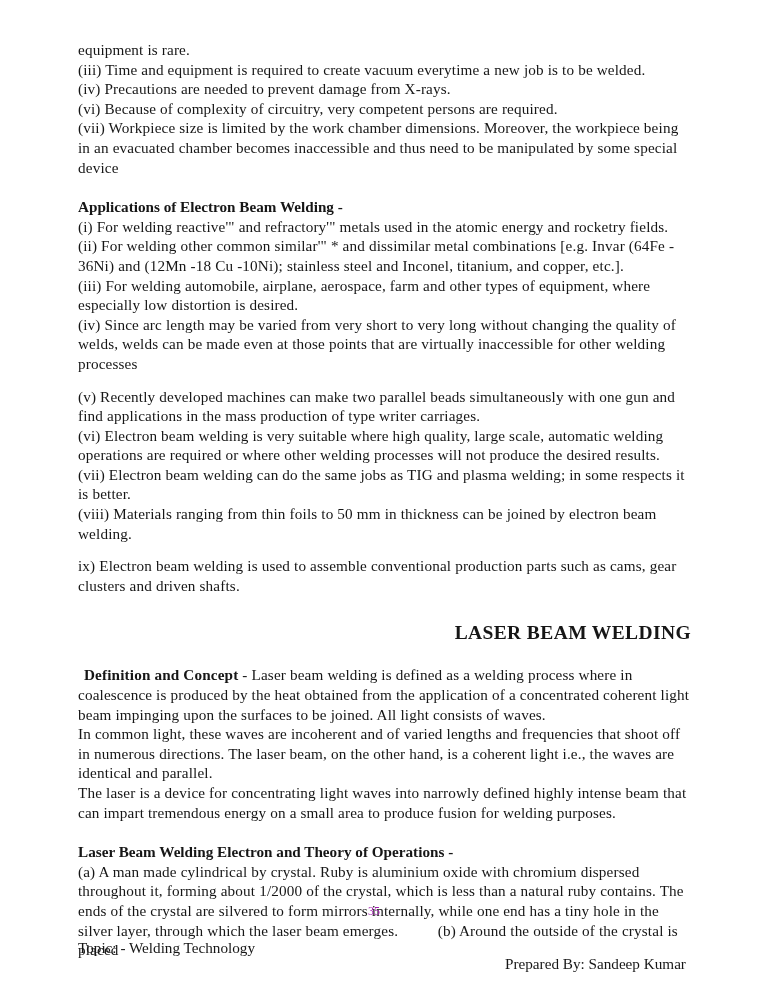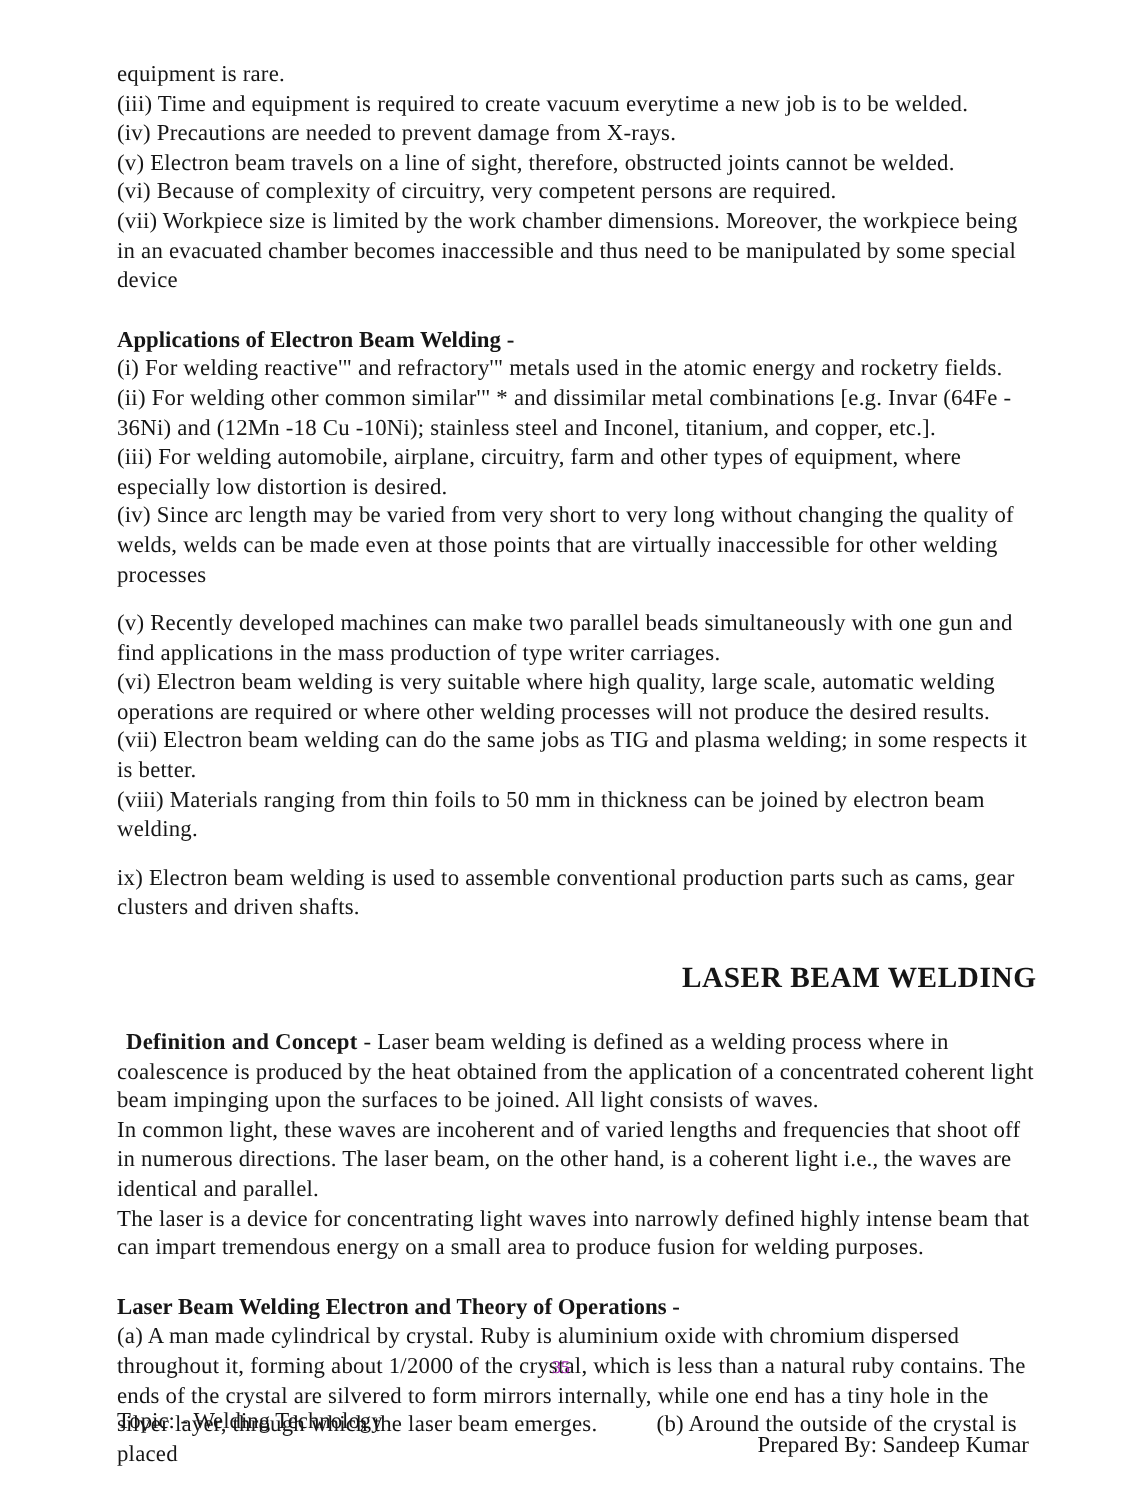--- a/index.html
+++ b/index.html
@@ -102,31 +102,30 @@
 </head>
 <body>
 
 <div class="page">
 
   <div class="content">
 
     <p class="para">equipment is rare.</p>
     <p class="para">(iii) Time and equipment is required to create vacuum everytime a new job is to be welded.</p>
     <p class="para">(iv) Precautions are needed to prevent damage from X-rays.</p>
-    <p class="para">(v) Electron beam travels on a line of sight, therefore, obstructed joints cannot be welded.</p>
     <p class="para">(vi) Because of complexity of circuitry, very competent persons are required.</p>
     <p class="para">(vii) Workpiece size is limited by the work chamber dimensions. Moreover, the workpiece being in an evacuated chamber becomes inaccessible and thus need to be manipulated by some special device</p>
 
     <div class="gap-md"></div>
 
     <p class="section-heading">Applications of Electron Beam Welding -</p>
 
     <p class="para">(i) For welding reactive'" and refractory'" metals used in the atomic energy and rocketry fields.</p>
     <p class="para">(ii) For welding other common similar'" * and dissimilar metal combinations [e.g. Invar (64Fe - 36Ni) and (12Mn -18 Cu -10Ni); stainless steel and Inconel, titanium, and copper, etc.].</p>
-    <p class="para">(iii) For welding automobile, airplane, circuitry, farm and other types of equipment, where especially low distortion is desired.</p>
+    <p class="para">(iii) For welding automobile, airplane, aerospace, farm and other types of equipment, where especially low distortion is desired.</p>
     <p class="para">(iv) Since arc length may be varied from very short to very long without changing the quality of welds, welds can be made even at those points that are virtually inaccessible for other welding processes</p>
 
     <div class="gap-sm"></div>
 
     <p class="para">(v) Recently developed machines can make two parallel beads simultaneously with one gun and find applications in the mass production of type writer carriages.</p>
     <p class="para">(vi) Electron beam welding is very suitable where high quality, large scale, automatic welding operations are required or where other welding processes will not produce the desired results.</p>
     <p class="para">(vii) Electron beam welding can do the same jobs as TIG and plasma welding; in some respects it is better.</p>
     <p class="para">(viii) Materials ranging from thin foils to 50 mm in thickness can be joined by electron beam welding.</p>
 
     <div class="gap-sm"></div>

